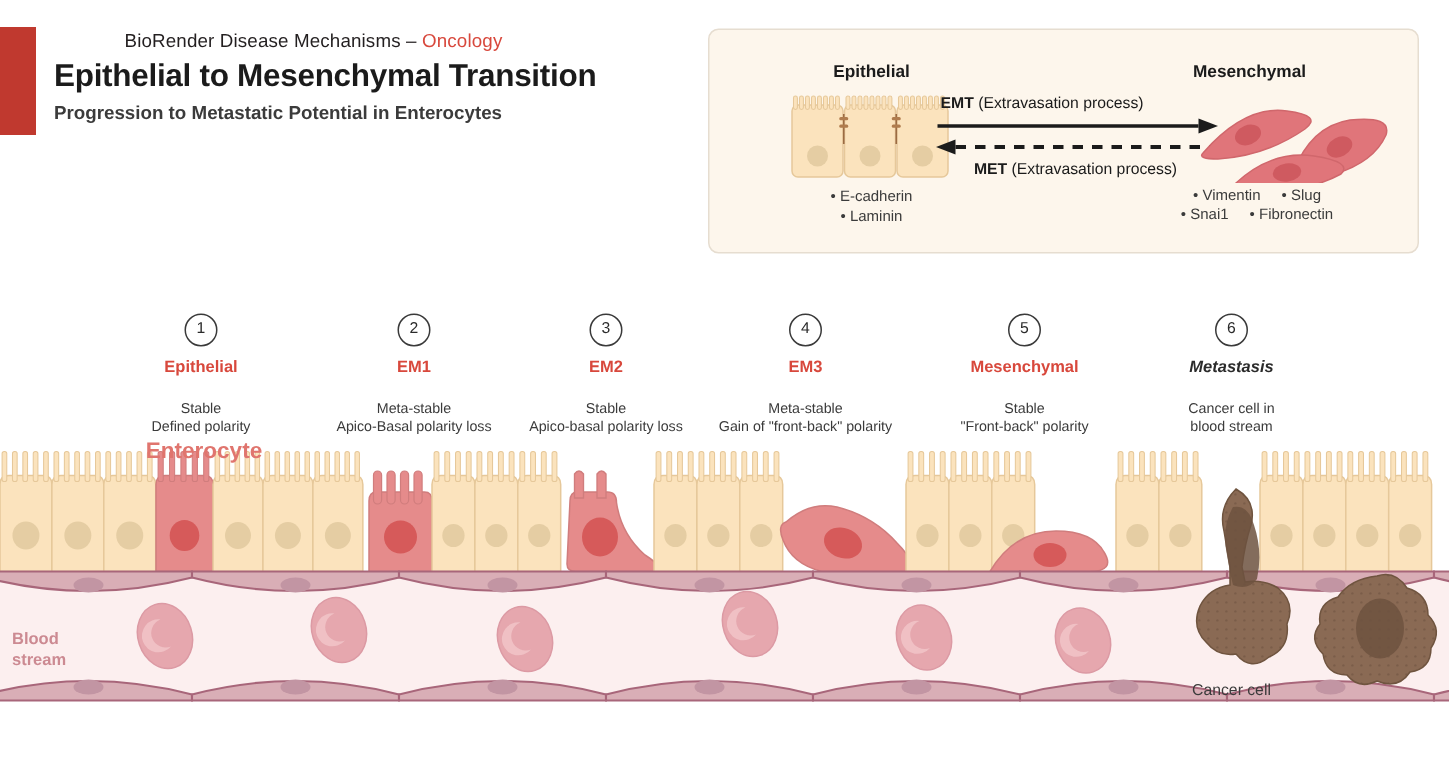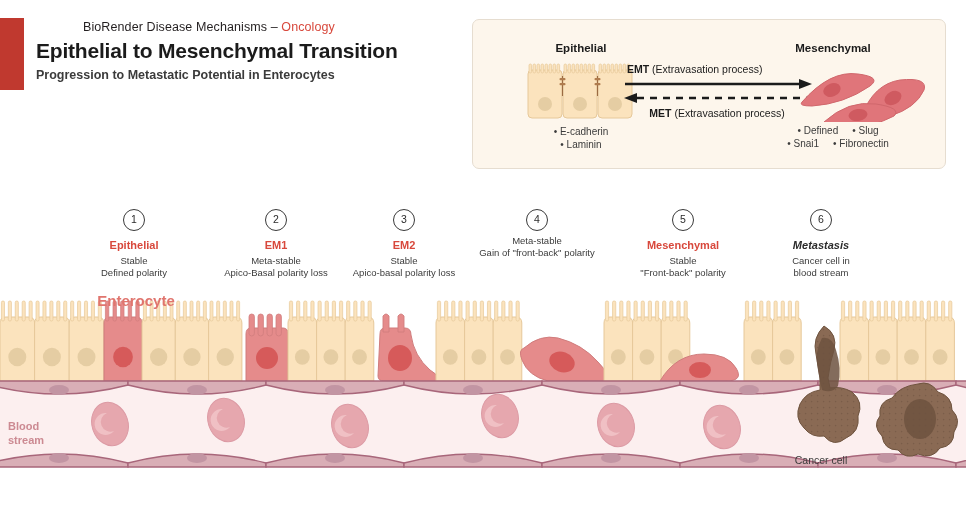--- a/index.html
+++ b/index.html
@@ -30,21 +30,21 @@
                 font-size:10.5px;color:#1b1b1b;}
   .lg-arrow-top b,.lg-arrow-bot b{font-weight:bold;}
   .lg-arrows{position:absolute;left:150px;top:58px;}
 
   
   .stage{position:absolute;width:170px;text-align:center;}
   .stage .num{width:20px;height:20px;border-radius:50%;border:1.3px solid #3a3a3a;
               margin:0 auto;font-size:10.5px;line-height:19px;color:#2b2b2b;}
   .stage .nm{font-size:11px;font-weight:bold;margin-top:8px;color:#d8483c;}
   .stage .nm.dark{color:#2b2b2b;font-style:italic;}
-  .stage .d1{font-size:9.5px;color:#3b3b3b;margin-top:4px;}
+  .stage .d1{font-size:9.5px;color:#3b3b3b;margin-top:16px;}
   .stage .d2{font-size:9.5px;color:#3b3b3b;margin-top:1px;}
 
   
   #tissue{position:absolute;left:0;top:286px;}
   .enterocyte-label{position:absolute;left:96px;top:292px;width:80px;text-align:center;
                     font-size:15px;font-weight:bold;color:#e0756e;}
   .blood-label{position:absolute;left:8px;top:419px;font-size:11px;font-weight:bold;
                color:#cc8a92;line-height:14px;}
   .cancer-label{position:absolute;left:779px;top:454px;width:84px;text-align:center;
                 font-size:10.5px;font-weight:normal;color:#3b3b3b;}
@@ -144,21 +144,21 @@
       <ellipse cx="62" cy="55" rx="9.5" ry="6" transform="rotate(-8 62 55)"></ellipse>
     </g>
   </svg>
 
   <div class="lg-markers lg-ep-mk">
     <div>• E-cadherin</div>
     <div>• Laminin</div>
   </div>
   <div class="lg-markers lg-me-mk">
     <div class="row">
-      <span>• Defined</span>
+      <span>• Vimentin</span>
       <span>• Slug</span>
     </div>
     <div class="row">
       <span>• Snai1</span>
       <span>• Fibronectin</span>
     </div>
   </div>
 </div>
 
 <div id="stages">
@@ -175,20 +175,21 @@
       <div class="d2">Apico-Basal polarity loss</div>
     </div>
     <div class="stage" style="left: 319px; top: 209px;">
       <div class="num">3</div>
       <div class="nm">EM2</div>
       <div class="d1">Stable</div>
       <div class="d2">Apico-basal polarity loss</div>
     </div>
     <div class="stage" style="left: 452px; top: 209px;">
       <div class="num">4</div>
+      <div class="nm">EM3</div>
       <div class="d1">Meta-stable</div>
       <div class="d2">Gain of "front-back" polarity</div>
     </div>
     <div class="stage" style="left: 598px; top: 209px;">
       <div class="num">5</div>
       <div class="nm">Mesenchymal</div>
       <div class="d1">Stable</div>
       <div class="d2">"Front-back" polarity</div>
     </div>
     <div class="stage" style="left: 736px; top: 209px;">

